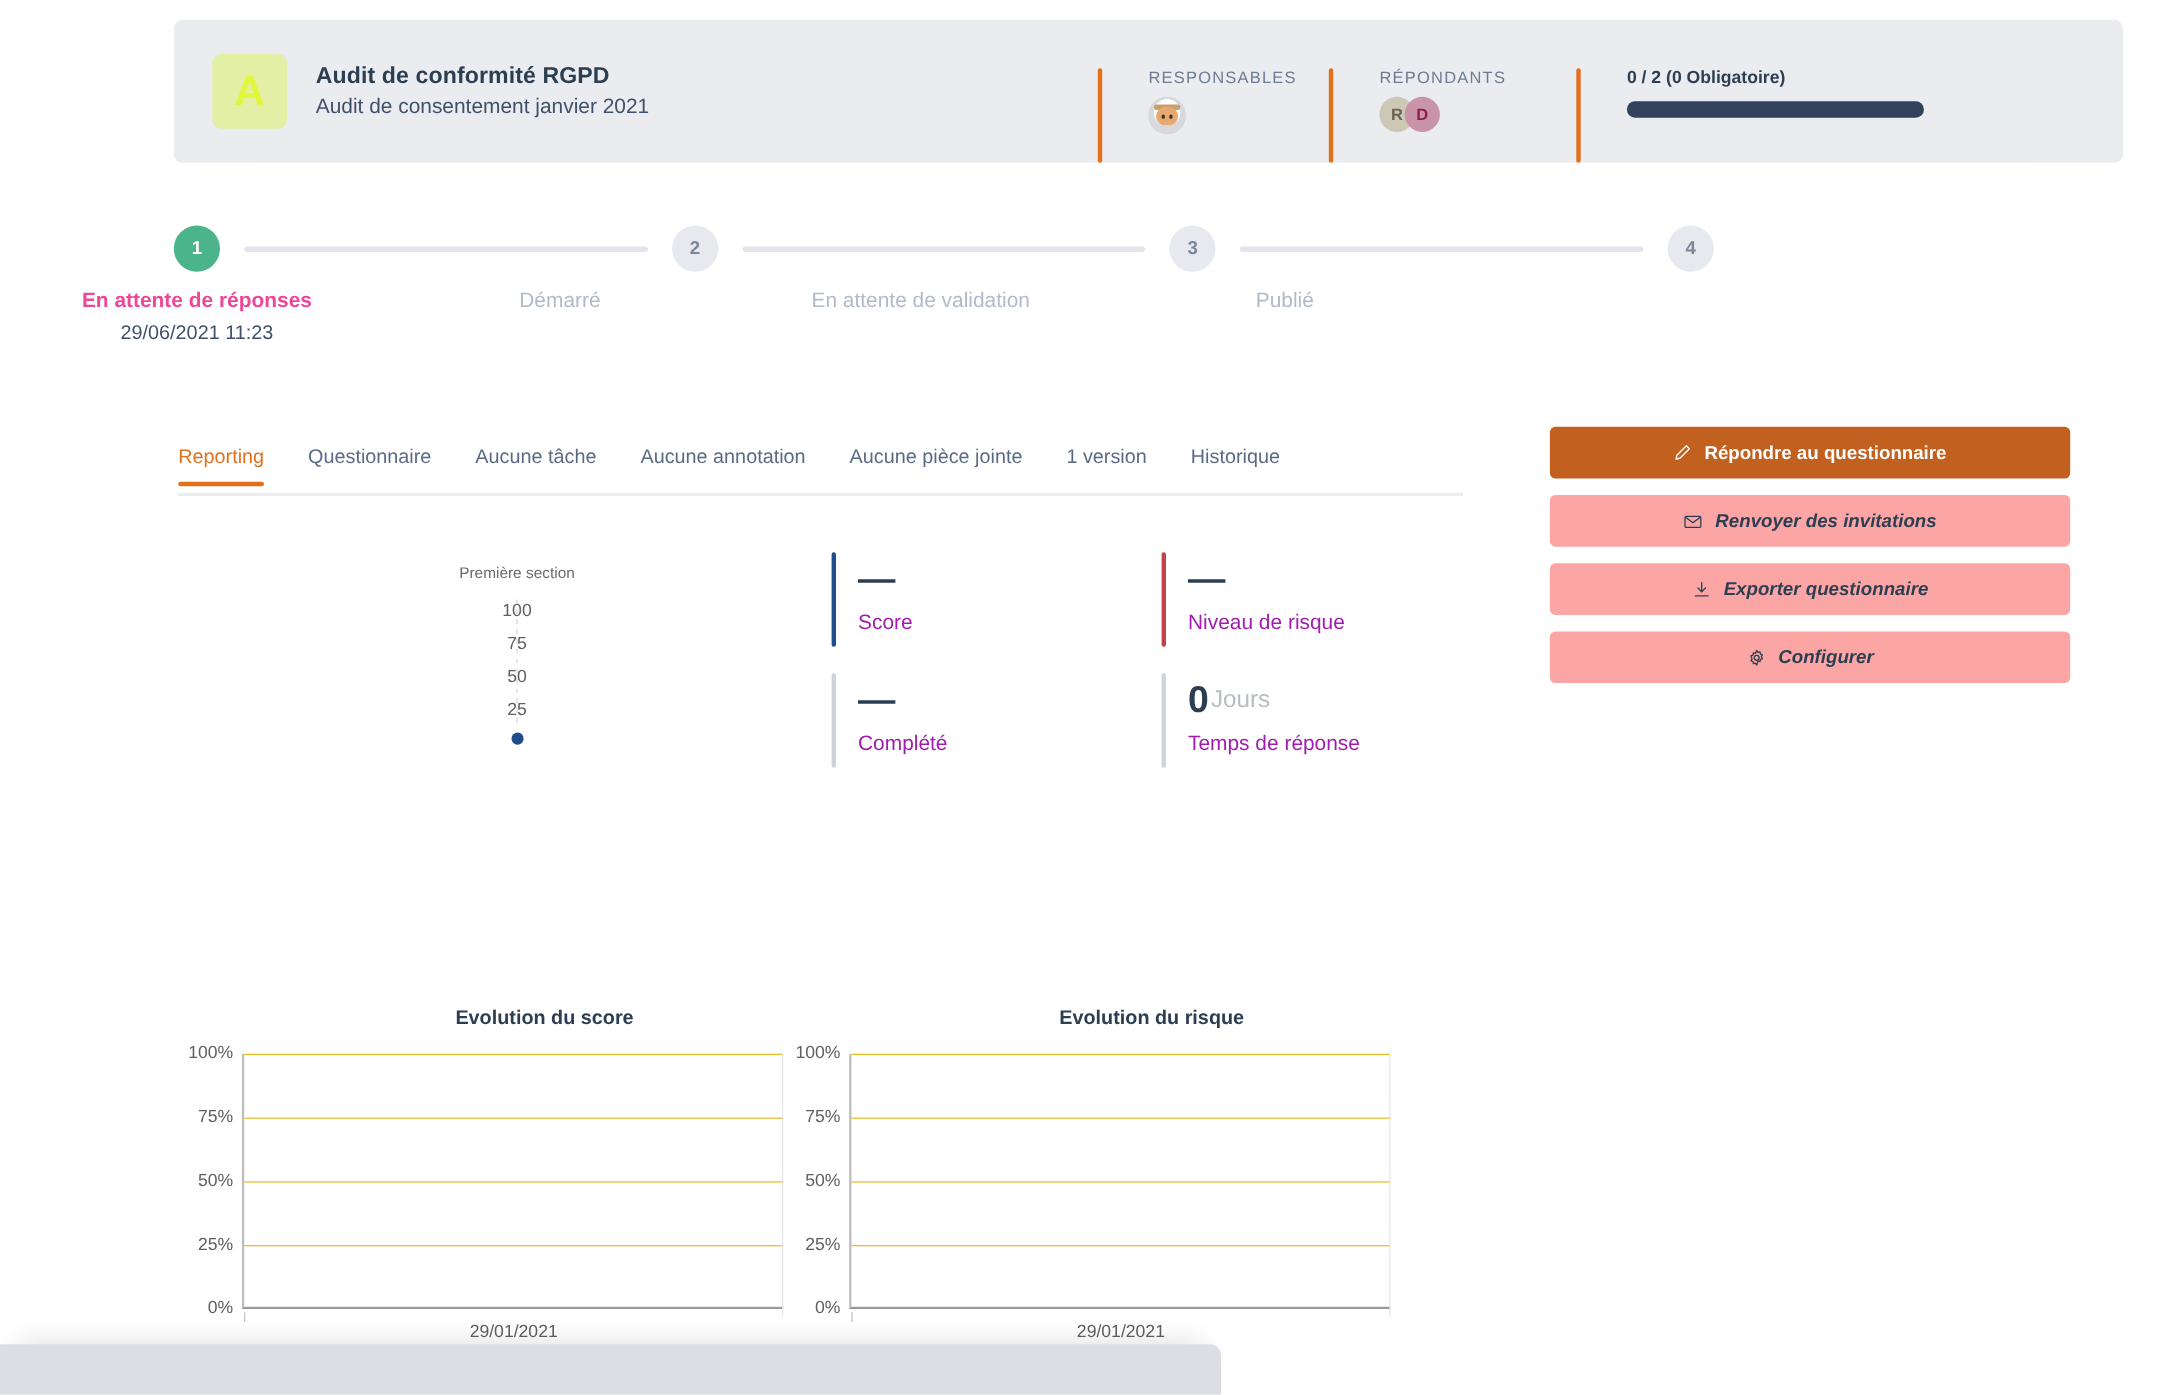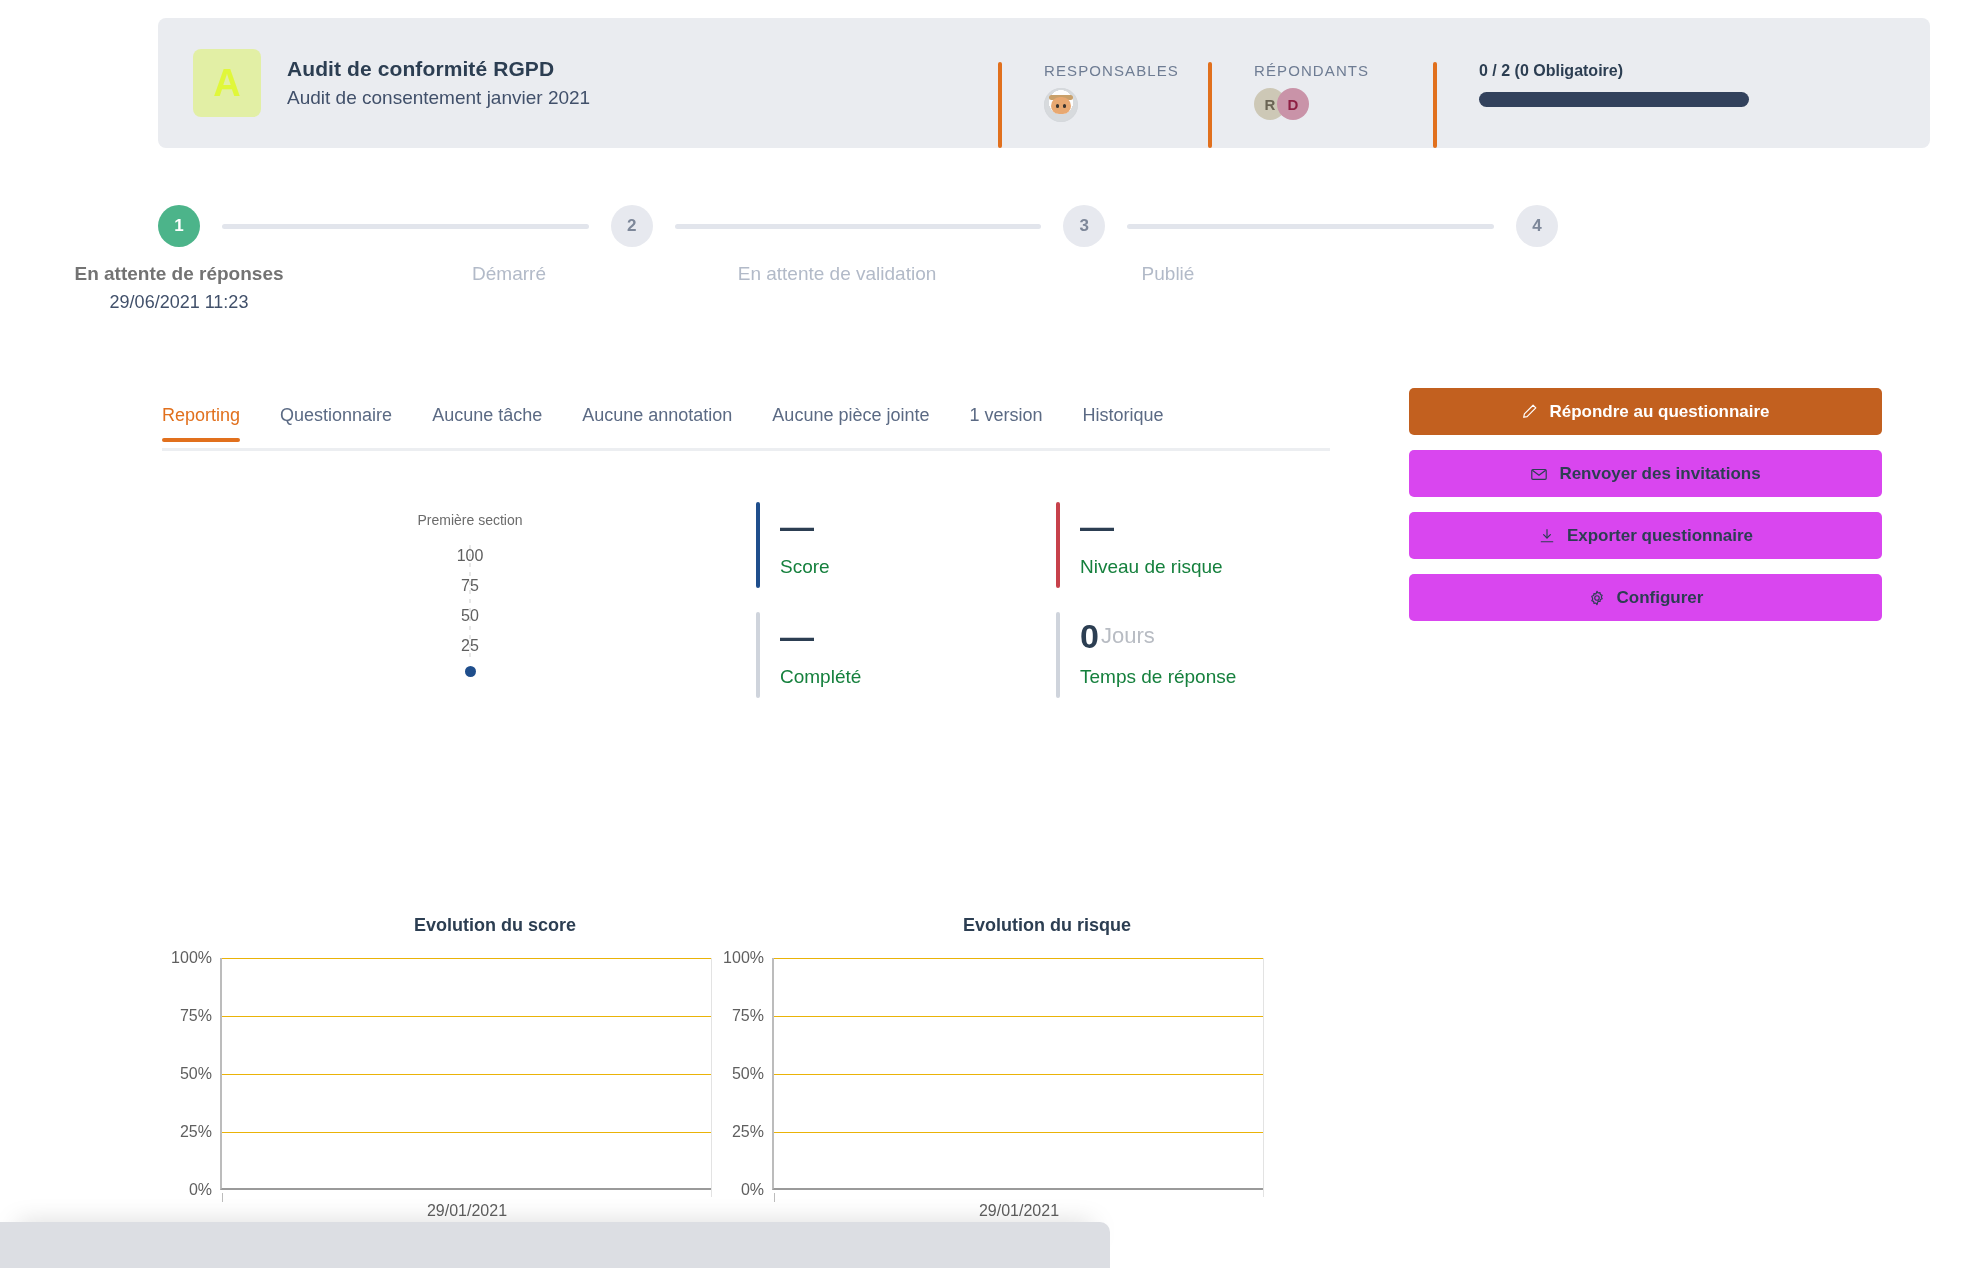--- a/index.html
+++ b/index.html
@@ -167,21 +167,21 @@
     width: 1400px;
     height: 70px;
   }
   .step-label {
     position: absolute;
     text-align: center;
     transform: translateX(-50%);
     white-space: nowrap;
   }
   .step-label .ttl { font-size: 19px; line-height: 1.5; }
-  .step-label.active .ttl { color: #737373; font-weight: bold; }
+  .step-label.active .ttl { color: #ec4899; font-weight: bold; }
   .step-label.idle .ttl { color: #b2bac8; font-weight: 500; }
   .step-label .dt { font-size: 18px; color: #41506a; margin-top: 3px; }
 
   
   .tabs {
     position: absolute;
     left: 162px;
     top: 405px;
     width: 1168px;
     height: 46px;
@@ -281,21 +281,21 @@
   .kpi-value .unit {
     font-size: 22px;
     font-weight: normal;
     color: #b8bcc3;
     margin-left: 2px;
     line-height: 1;
     align-self: center;
   }
   .kpi-label {
     font-size: 19px;
-    color: #15803d;
+    color: #a21caf;
     margin-top: 4px;
   }
 
   
   .actions {
     position: absolute;
     left: 1409px;
     top: 388px;
     width: 473px;
   }
@@ -307,21 +307,21 @@
     justify-content: center;
     font-size: 17px;
     font-weight: bold;
     margin-bottom: 15px;
     cursor: pointer;
     border: none;
     width: 100%;
     font-family: "Liberation Sans", sans-serif;
   }
   .action-btn.primary { background: #c2601f; color: #ffffff; }
-  .action-btn.secondary { background: #d946ef; color: #2c3e52; }
+  .action-btn.secondary { background: #fca5a5; color: #2c3e52; font-style: italic; }
   .action-btn .ico {
     display: inline-flex;
     align-items: center;
     margin-right: 11px;
   }
 
   
   .linechart {
     position: absolute;
     top: 915px;

